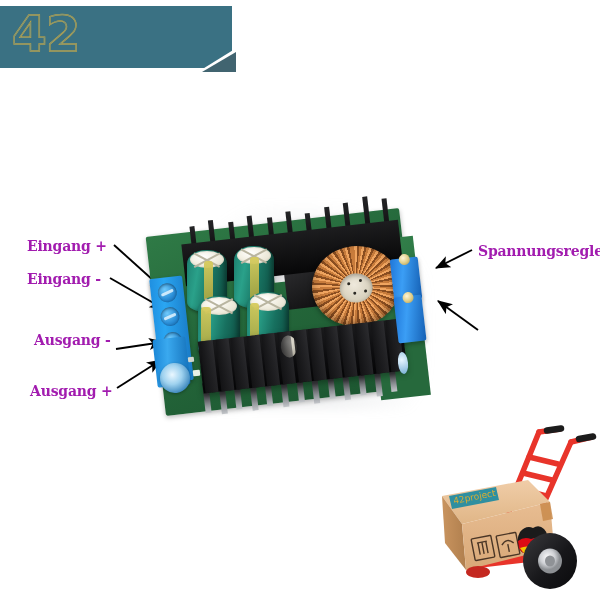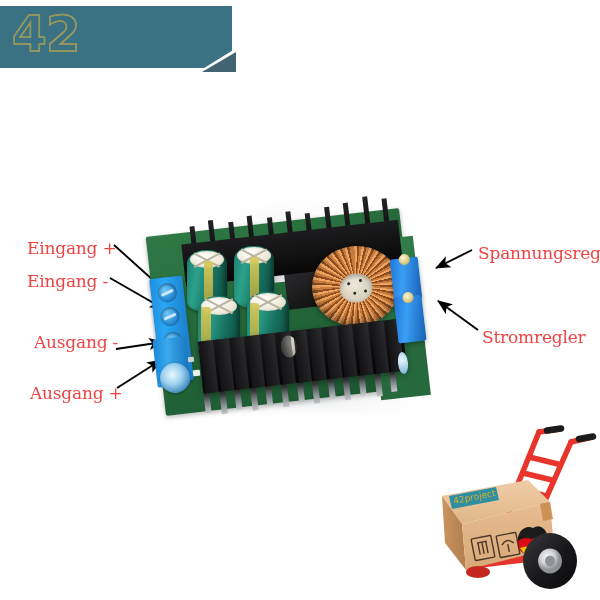--- a/index.html
+++ b/index.html
@@ -69,23 +69,23 @@
     font-weight: 400;
     letter-spacing: 2.5px;
     color: #d8ae34;
     line-height: 40px;
   }
 
   
   .anno {
     position: absolute;
     font-family: "DejaVu Serif", "Liberation Serif", serif;
-    font-weight: 400;
-    font-size: 17px;
-    color: #ef4444;
+    font-weight: 700;
+    font-size: 14px;
+    color: #a21caf;
     white-space: nowrap;
     letter-spacing: -0.2px;
   }
   #lbl-eingang-plus  { left: 27px;  top: 238px; }
   #lbl-eingang-minus { left: 27px;  top: 271px; }
   #lbl-ausgang-minus { left: 34px;  top: 332px; }
   #lbl-ausgang-plus  { left: 30px;  top: 383px; }
   #lbl-spannungsregler { left: 478px; top: 243px; }
   #lbl-stromregler     { left: 482px; top: 327px; }
 
@@ -359,21 +359,20 @@
     <path d="M472,250 L436,268" stroke="#000" stroke-width="1.9" fill="none" marker-end="url(#ah)"></path>
 
     <path d="M478,330 L438,301" stroke="#000" stroke-width="1.9" fill="none" marker-end="url(#ah)"></path>
   </svg>
 
   <div class="anno" id="lbl-eingang-plus">Eingang +</div>
   <div class="anno" id="lbl-eingang-minus">Eingang -</div>
   <div class="anno" id="lbl-ausgang-minus">Ausgang -</div>
   <div class="anno" id="lbl-ausgang-plus">Ausgang +</div>
   <div class="anno" id="lbl-spannungsregler">Spannungsregler</div>
-  <div class="anno" id="lbl-stromregler">Stromregler</div>
 
   <div id="board-shadow"></div>
 
   <div class="pcb" id="pcb-main"></div>
   <div class="pcb" id="pcb-right"></div>
 
   <div class="silver-patch" style="left:272px; top:236px; width:52px; height:44px;"></div>
   <div class="dark-patch" style="left:322px; top:228px; width:78px; height:52px;"></div>
   <div class="silver-patch" style="left:286px; top:246px; width:22px; height:18px; border-radius:50%; background:radial-gradient(circle at 40% 35%,#fff,#9b9b9e);"></div>
 

